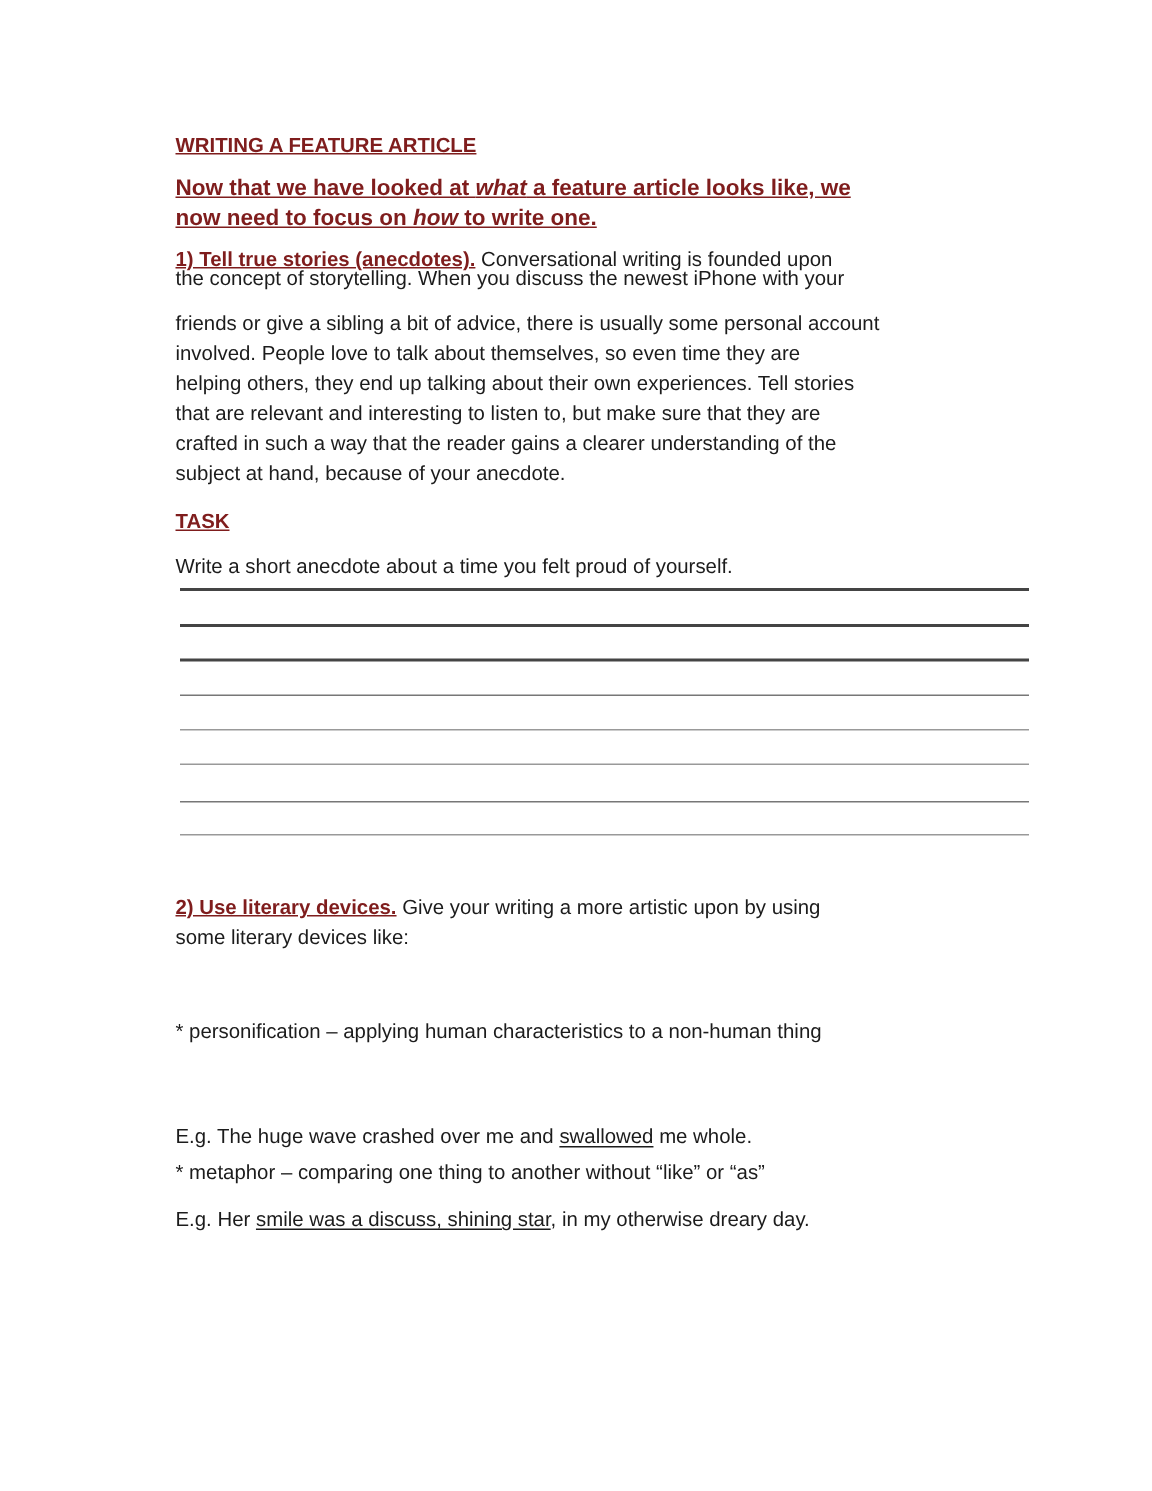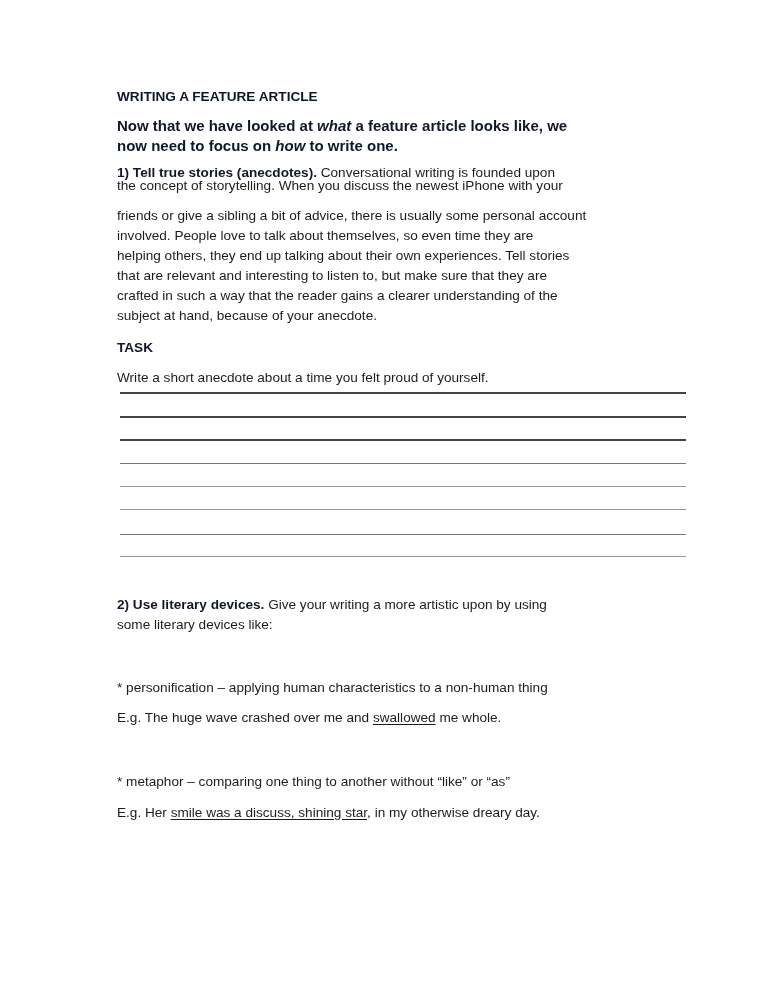--- a/index.html
+++ b/index.html
@@ -1,20 +1,20 @@
 <!DOCTYPE html>
 <html><head>
   <meta charset="utf-8">
   <style>
     html, body { margin: 0; padding: 0; background: #ffffff; }
     body { width: 768px; height: 994px; position: relative; overflow: hidden;
       font-family: "Liberation Sans", sans-serif; color: #1c1c1c; font-size: 13.6px; }
     .page { position: absolute; left: 117px; top: 0; width: 575px; }
     .line { position: absolute; left: 0; white-space: nowrap; line-height: 20px; }
-    .bold { font-weight: bold; color: #0f172a; }
+    .bold { font-weight: bold; color: #7f1d1d; text-decoration: underline; }
     .ital { font-style: italic; font-weight: bold; }
     .ul { text-decoration: underline; text-underline-offset: 2px; }
     .write-line { position: absolute; left: 3px; width: 566px; background: #555; }
     .write-line.thick { height: 2px; background: #444; }
     .write-line.thin { height: 1px; background: #777; }
   </style>
 </head>
 <body>
 
 <div class="page">
@@ -44,18 +44,18 @@
     <div class="write-line thin" style="top:486px; background:#999;"></div>
     <div class="write-line thin" style="top:509px; background:#999;"></div>
     <div class="write-line thin" style="top:534px;"></div>
     <div class="write-line thin" style="top:556px; background:#999;"></div>
   </div>
 
   <div class="line" style="top:595px;"><span class="bold">2) Use literary devices.</span><span>  Give your writing a more artistic upon by using</span></div>
   <div class="line" style="top:615px;">some literary devices like:</div>
 
   <div class="line" style="top:678px;">* personification – applying human characteristics to a non-human thing</div>
-  <div class="line" style="top:708px;"><span>E.g. The huge wave crashed over me and </span><span class="ul">swallowed</span><span> me whole.</span></div>
+  <div class="line" style="top:748px;"><span>E.g. The huge wave crashed over me and </span><span class="ul">swallowed</span><span> me whole.</span></div>
 
   <div class="line" style="top:772px;">* metaphor – comparing one thing to another without “like” or “as”</div>
   <div class="line" style="top:803px;"><span>E.g. Her </span><span class="ul">smile was a discuss, shining star</span><span>, in my otherwise dreary day.</span></div>
 
 </div>
 
 </body></html>

